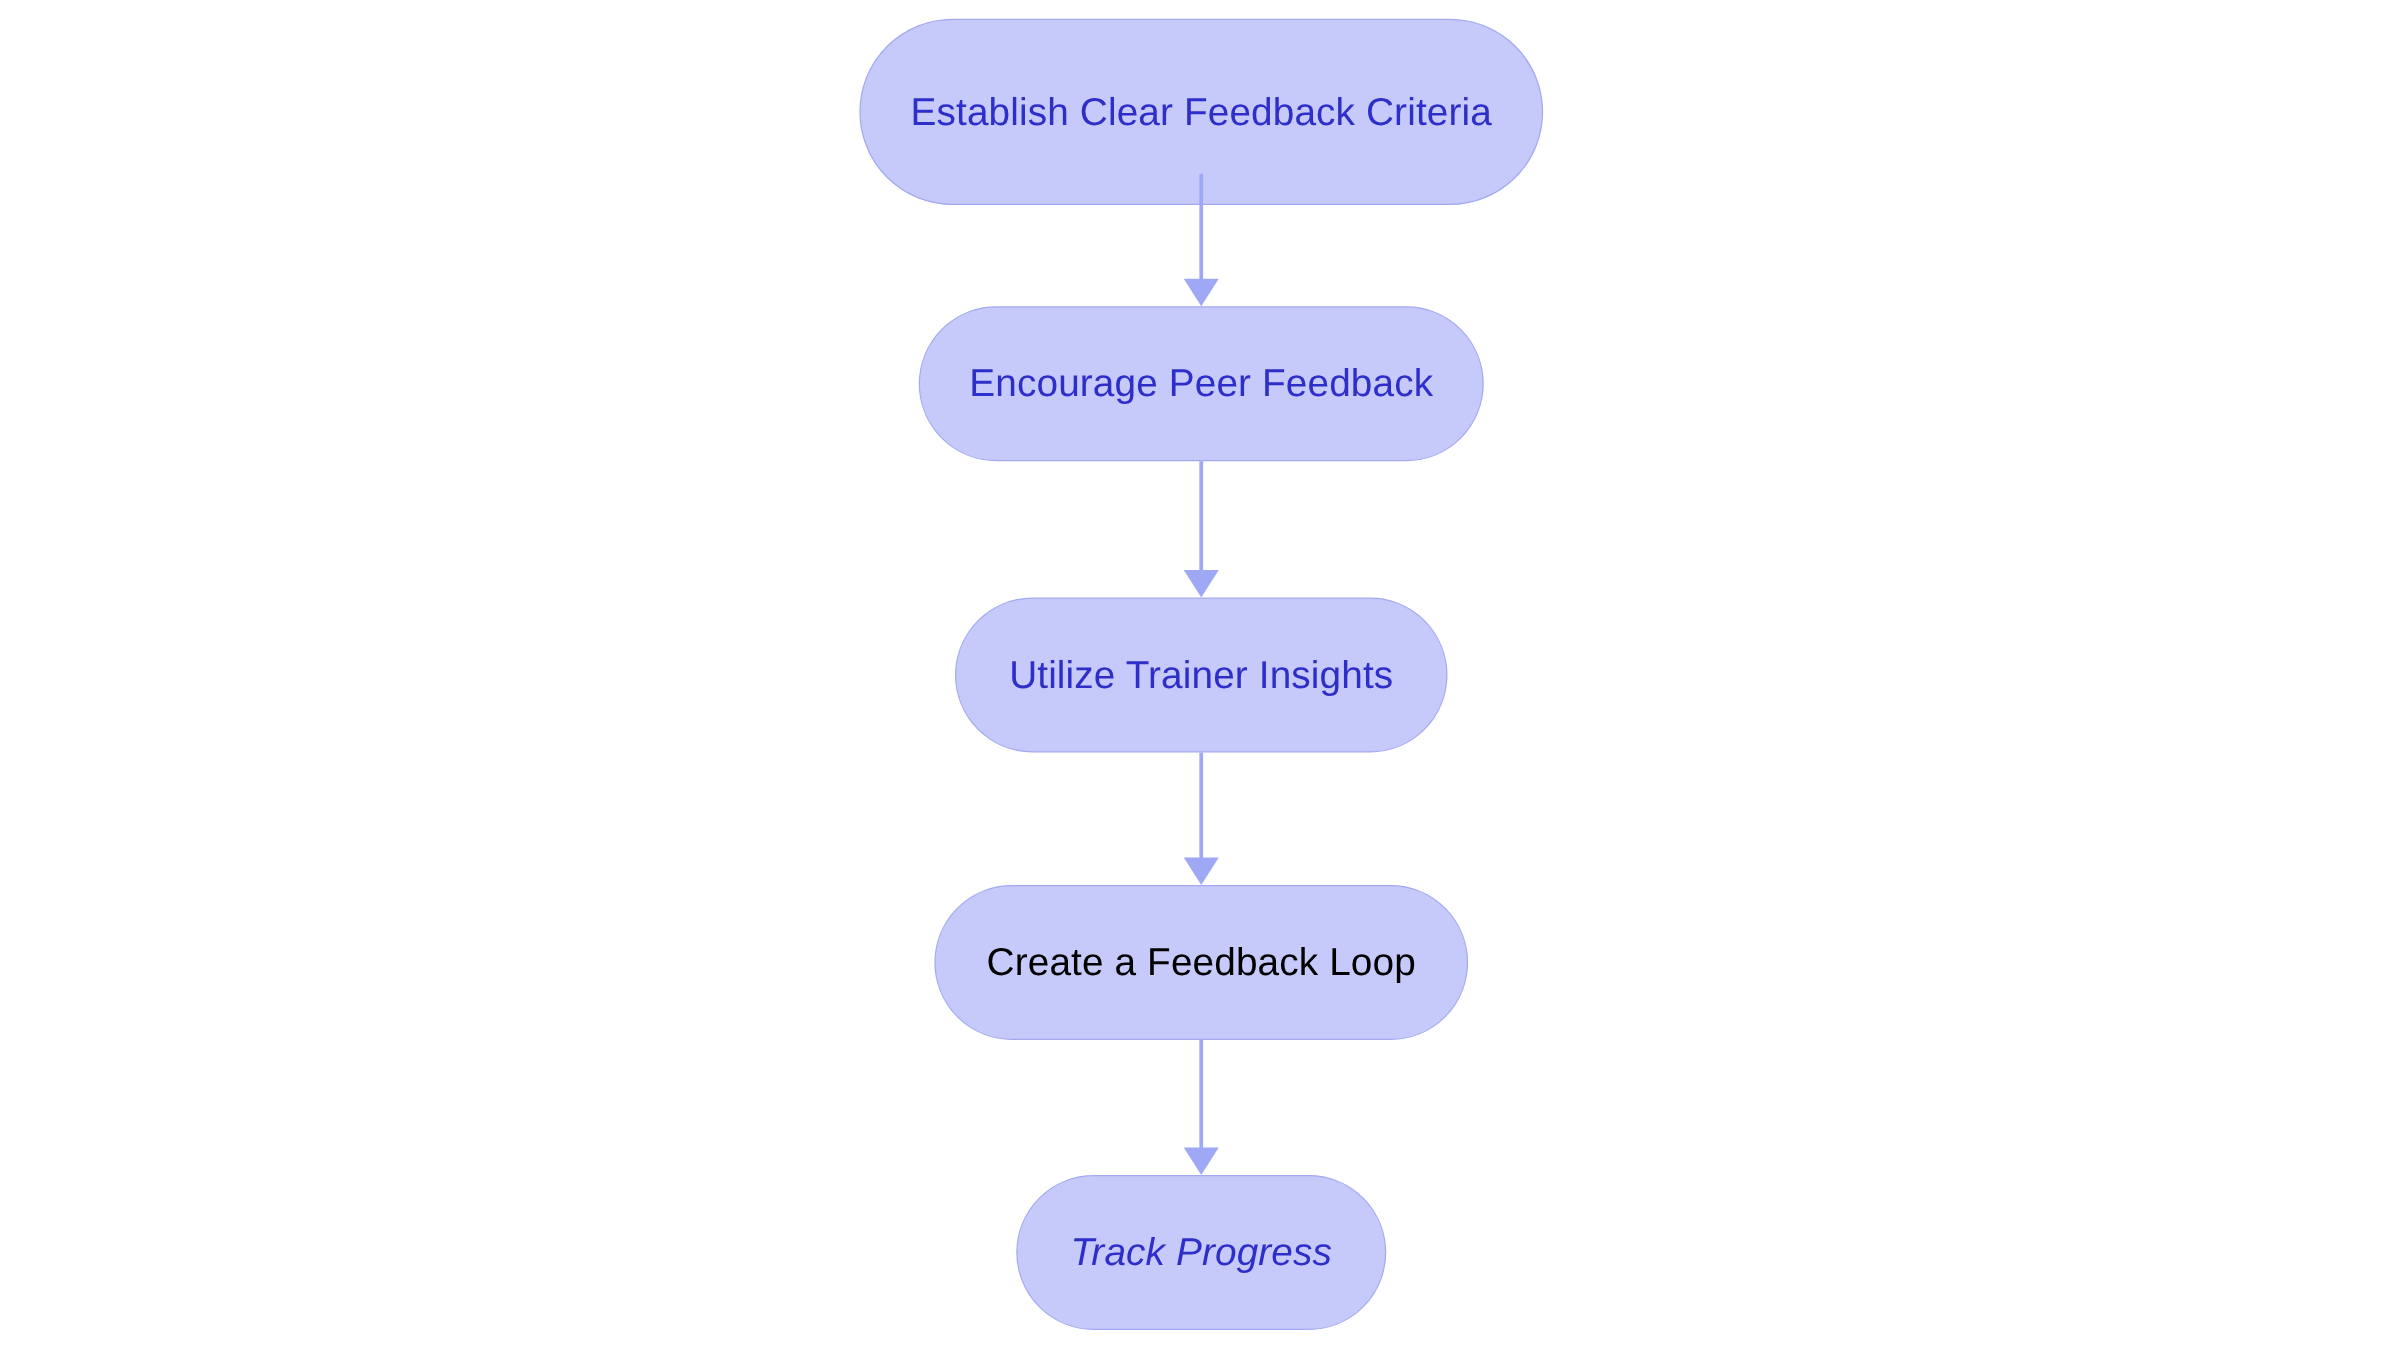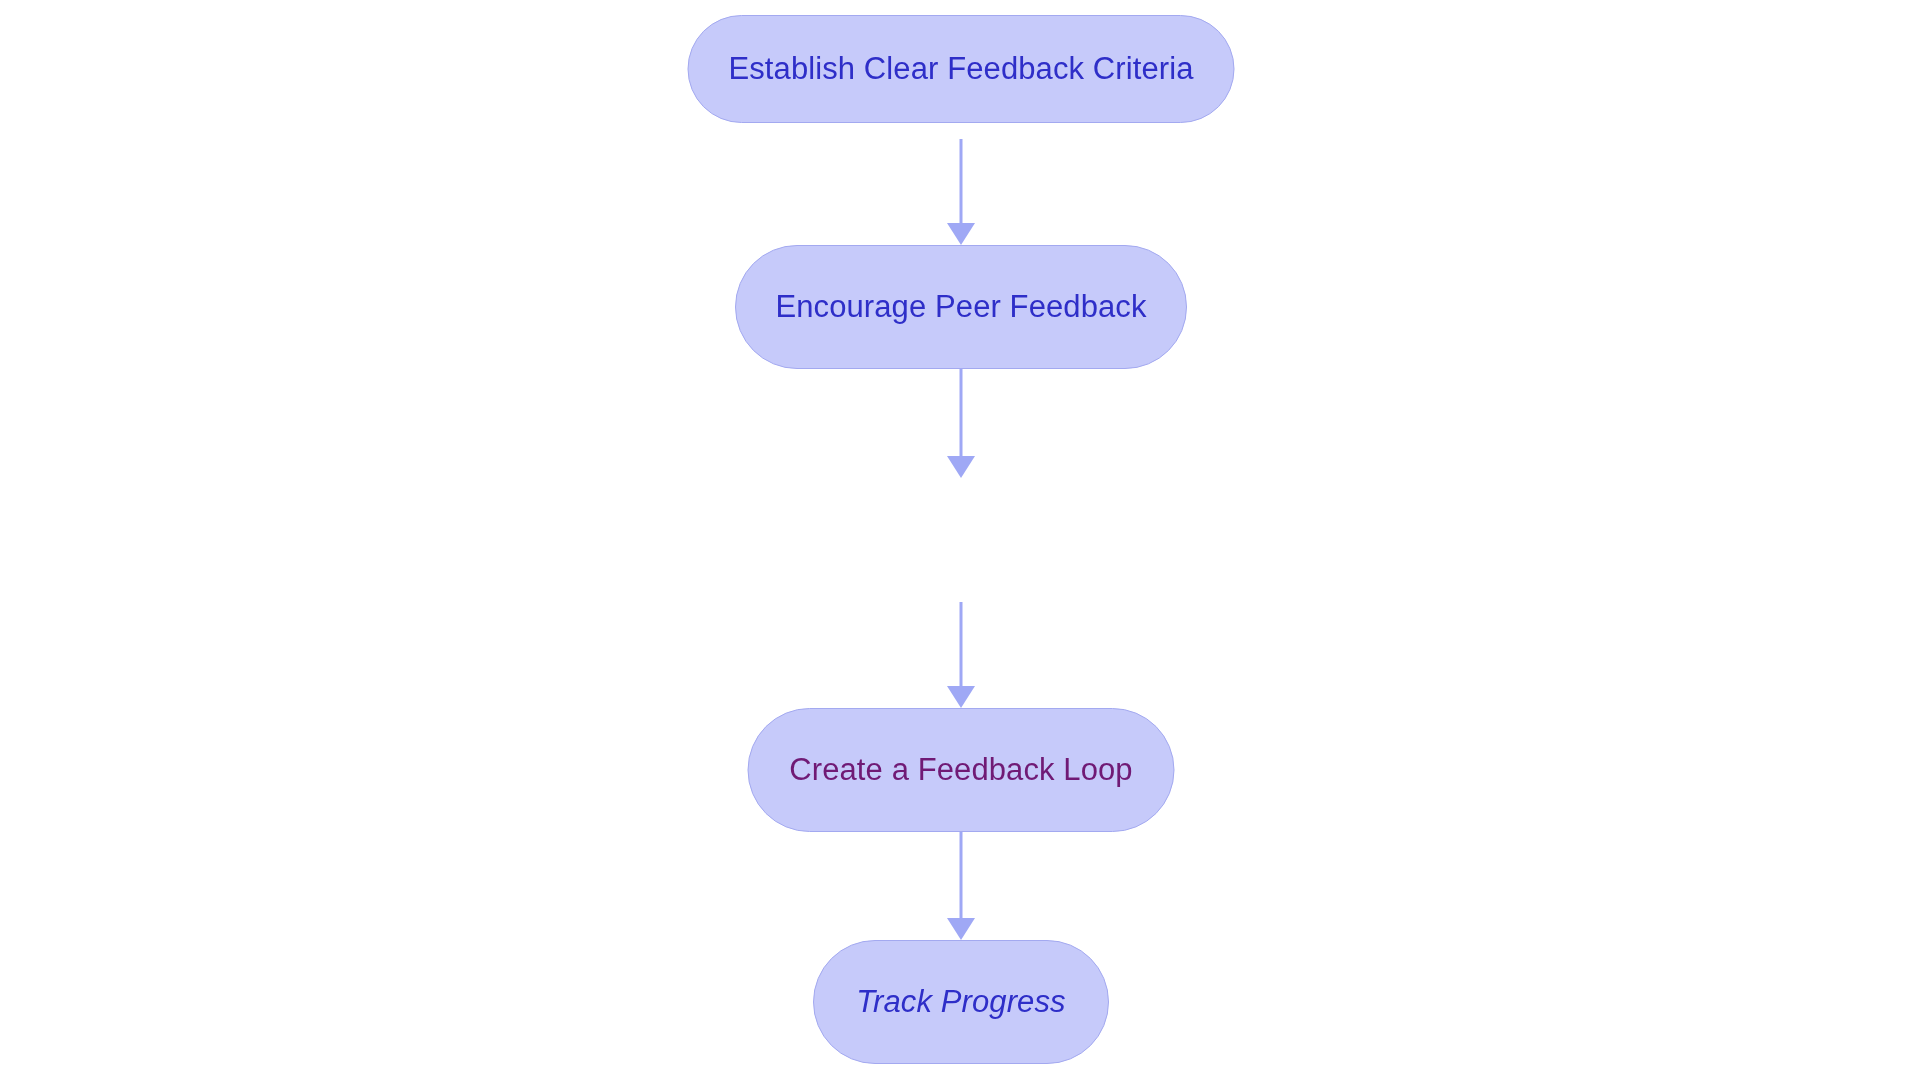--- a/index.html
+++ b/index.html
@@ -71,46 +71,49 @@
     border-left: 14px solid transparent;
     border-right: 14px solid transparent;
     border-top: 22px solid #9fa8f5;
   }
 </style>
 </head>
 <body>
 
 <div id="flowchart-canvas" style="background: rgb(255, 255, 255);">
 
-  <div class="flow-node" style="left: 961px; top: 15px; width: 547px; height: 108px; background: rgb(198, 202, 250); border-color: rgb(163, 169, 240); align-items: center;">
+  <div class="flow-node" style="left: 961px; top: 15px; width: 547px; height: 149px; background: rgb(198, 202, 250); border-color: rgb(163, 169, 240); align-items: center;">
     <span class="flow-node-label" style="color: rgb(46, 46, 200);">Establish Clear Feedback Criteria</span>
   </div>
 
   <div class="flow-edge" style="left: 961px; top: 139px; height: 106px;">
     <div class="flow-edge-line" style="height: 86px; background: rgb(159, 168, 245);"></div>
     <div class="flow-edge-arrowhead" style="border-top-color: rgb(159, 168, 245);"></div>
   </div>
 
   <div class="flow-node" style="left: 961px; top: 245px; width: 452px; height: 124px; background: rgb(198, 202, 250); border-color: rgb(163, 169, 240);">
     <span class="flow-node-label" style="color: rgb(46, 46, 200);">Encourage Peer Feedback</span>
   </div>
 
   <div class="flow-edge" style="left: 961px; top: 369px; height: 109px;">
     <div class="flow-edge-line" style="height: 89px; background: rgb(159, 168, 245);"></div>
     <div class="flow-edge-arrowhead" style="border-top-color: rgb(159, 168, 245);"></div>
   </div>
 
+  <div class="flow-node" style="left: 961px; top: 478px; width: 394px; height: 124px; background: rgb(198, 202, 250); border-color: rgb(163, 169, 240);">
+    <span class="flow-node-label" style="color: rgb(46, 46, 200);">Utilize Trainer Insights</span>
+  </div>
 
   <div class="flow-edge" style="left: 961px; top: 602px; height: 106px;">
     <div class="flow-edge-line" style="height: 86px; background: rgb(159, 168, 245);"></div>
     <div class="flow-edge-arrowhead" style="border-top-color: rgb(159, 168, 245);"></div>
   </div>
 
   <div class="flow-node" style="left: 961px; top: 708px; width: 427px; height: 124px; background: rgb(198, 202, 250); border-color: rgb(163, 169, 240);">
-    <span class="flow-node-label" style="color: #701a75;">Create a Feedback Loop</span>
+    <span class="flow-node-label" style="color: #000000;">Create a Feedback Loop</span>
   </div>
 
   <div class="flow-edge" style="left: 961px; top: 832px; height: 108px;">
     <div class="flow-edge-line" style="height: 88px; background: rgb(159, 168, 245);"></div>
     <div class="flow-edge-arrowhead" style="border-top-color: rgb(159, 168, 245);"></div>
   </div>
 
   <div class="flow-node" style="left: 961px; top: 940px; width: 296px; height: 124px; background: rgb(198, 202, 250); border-color: rgb(163, 169, 240);">
     <span class="flow-node-label" style="color: rgb(46, 46, 200); font-style: italic;">Track Progress</span>
   </div>

